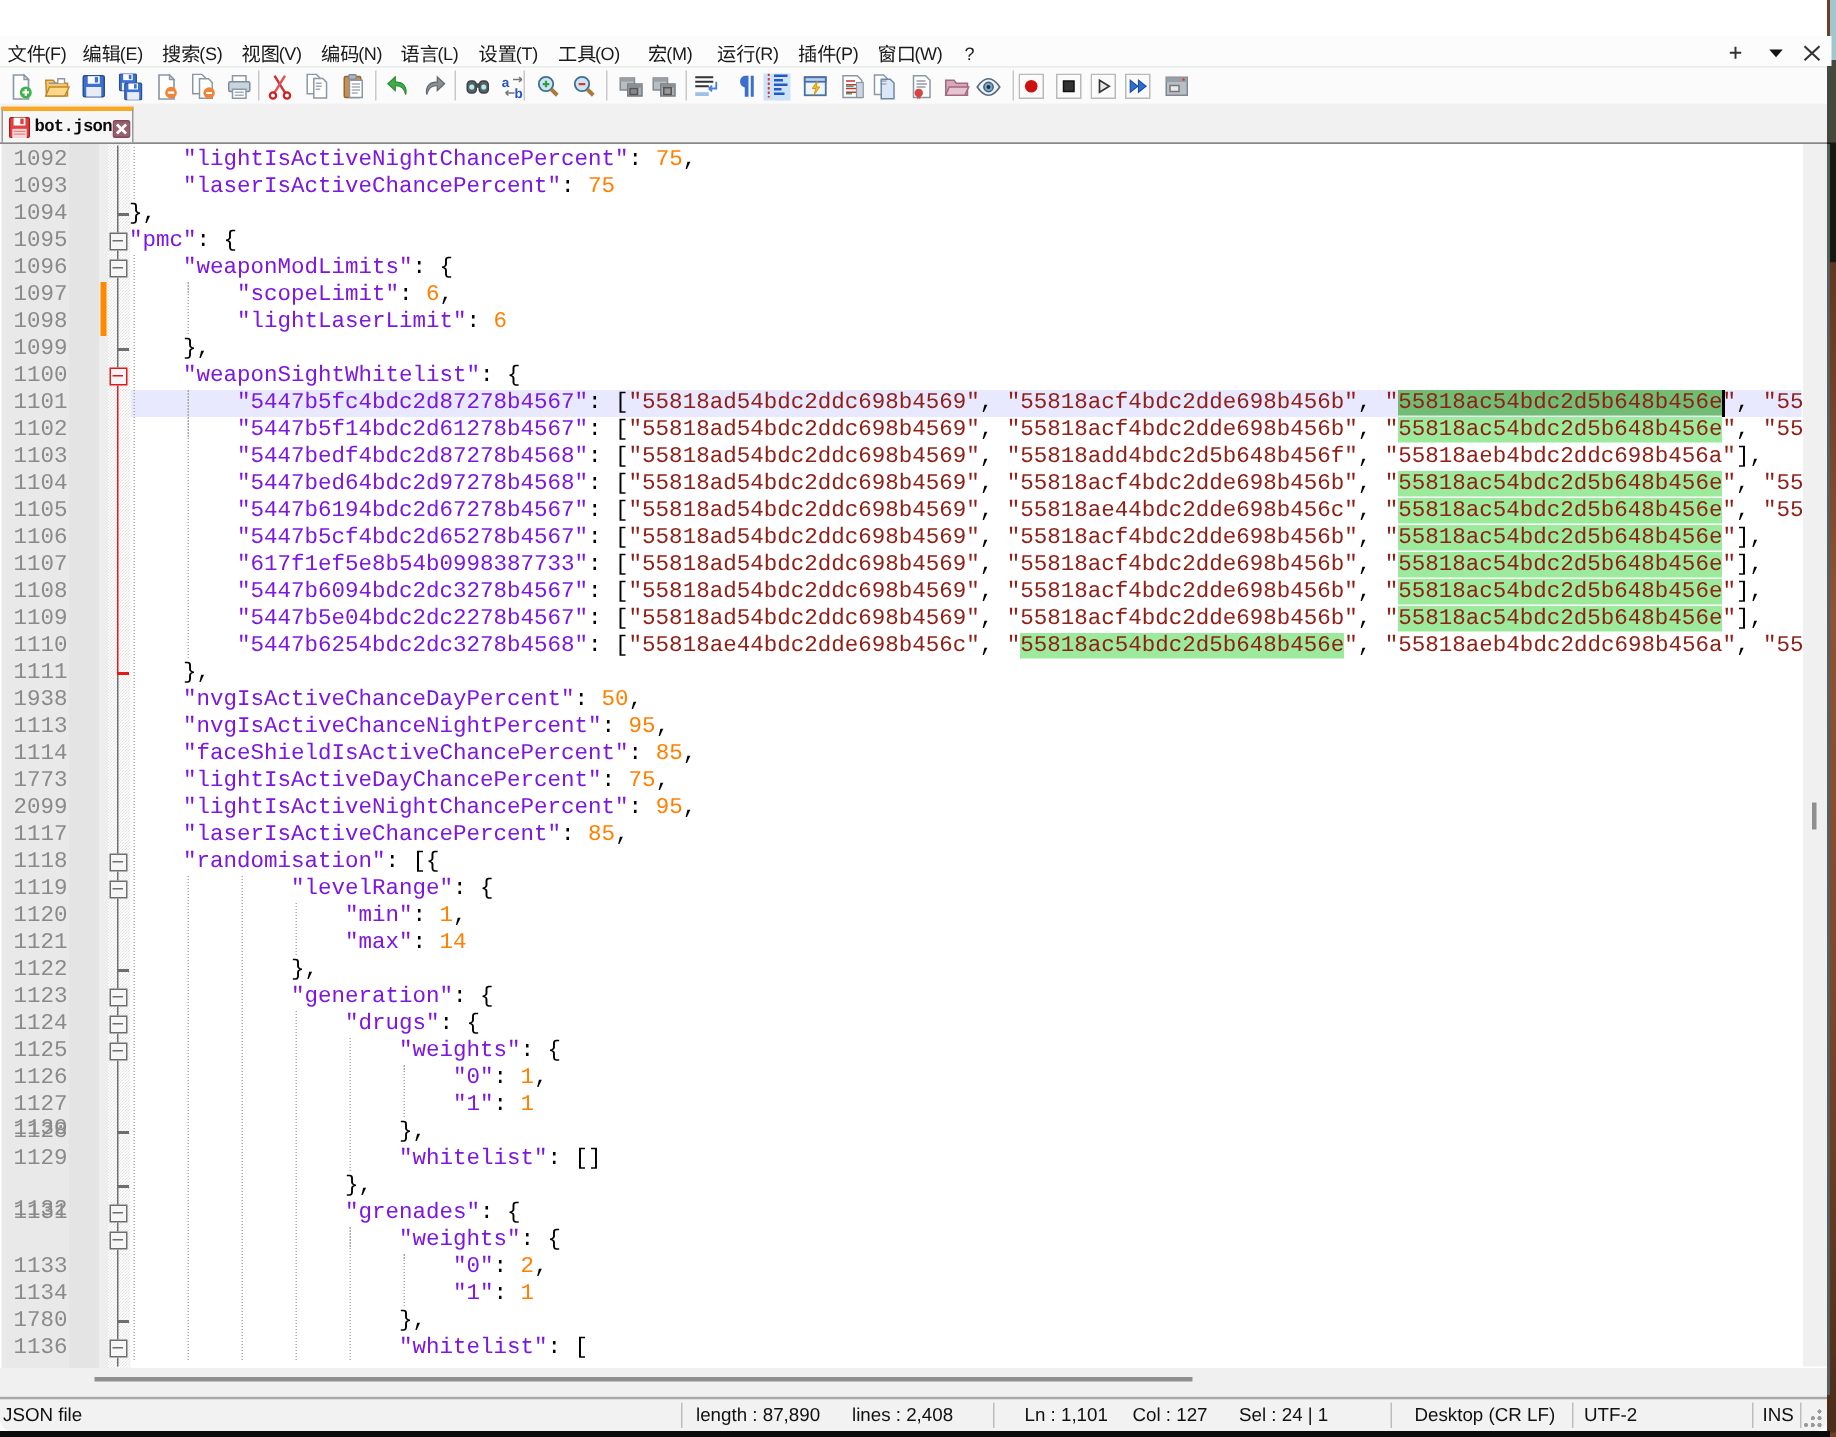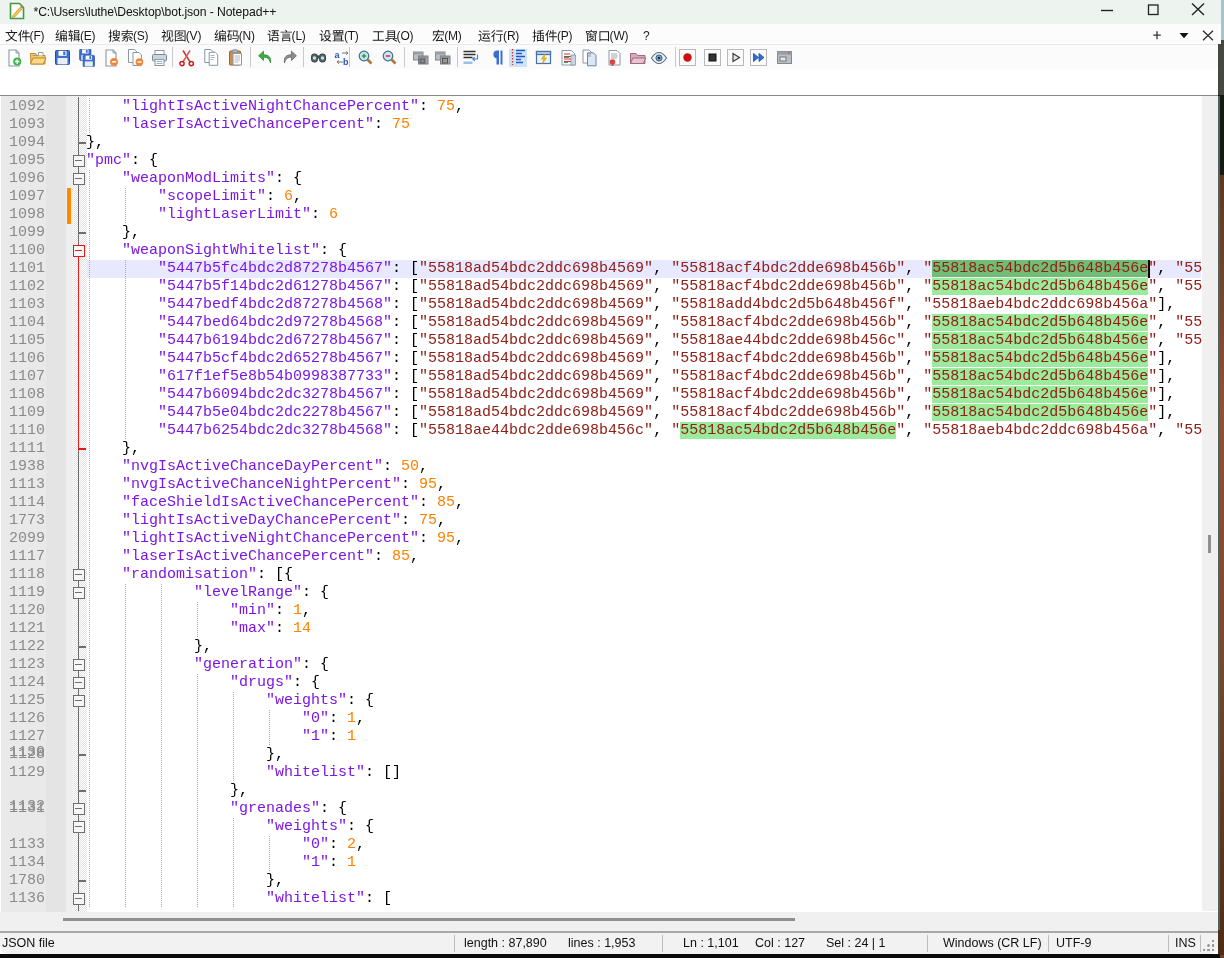--- a/index.html
+++ b/index.html
@@ -57,37 +57,20 @@
 <body>
 <div id="root">
 
 <div style="position:absolute;left:1218px;top:0;width:6px;height:958px;background:#6e3f28"></div>
 <div style="position:absolute;left:1219.5px;top:0;width:4.5px;height:40px;background:#a3c6ca"></div>
 <div style="position:absolute;left:1218px;top:40px;width:6px;height:55px;background:#44483f"></div>
 <div style="position:absolute;left:1218px;top:95px;width:6px;height:80px;background:#16190f"></div>
 <div style="position:absolute;left:1218px;top:175px;width:6px;height:780px;background:linear-gradient(to bottom,#5e3722,#8a5436 30%,#7a4a2e 60%,#4a2c1a)"></div>
 <div style="position:absolute;left:1218px;top:96px;width:1.6px;height:834px;background:#54605e"></div>
 
-<div id="title">
-<svg width="18" height="18" style="position:absolute;left:8px;top:2px" viewBox="0 0 18 18">
- <path d="M2.5 1.5h9l4 4V16.5h-13z" fill="#fff" stroke="#3f9b3f" stroke-width="1.6"></path>
- <path d="M5 13.5L11.8 5.6l2 1.6-6.8 7.6-2.6 0.6z" fill="#f7c948" stroke="#b98a1a" stroke-width="0.7"></path>
- <path d="M12 5l2.3 1.8 1-1.2L13 3.8z" fill="#e06a6a"></path>
-</svg>
-<span class="tt">*C:\Users\luthe\Desktop\bot.json - Notepad++</span>
-<svg class="wbtn" style="left:1095px" width="24" height="22">
-        <path d="M6 10.5h12" stroke="#222" stroke-width="1.4"></path>
-      </svg>
-<svg class="wbtn" style="left:1142px" width="24" height="22">
-        <rect x="6.5" y="5" width="9.5" height="9.5" fill="none" stroke="#222" stroke-width="1.3"></rect>
-      </svg>
-<svg class="wbtn" style="left:1185px" width="26" height="22">
-        <path d="M7 3.5L19 15M19 3.5L7 15" stroke="#222" stroke-width="1.4"></path>
-      </svg>
-</div>
 <div id="menu">
       <div class="mi" style="left:4.5px">
         <svg width="27" height="17" fill="#1a1a1a">
           <path transform="translate(0.0,14.6) scale(0.01280)" d="M725 -630 802 -607Q739 -426 640 -294Q541 -162 403 -72Q265 19 83 78Q79 69 71 55Q63 42 53 29Q44 15 36 7Q215 -45 348 -128Q482 -212 575 -335Q668 -459 725 -630ZM270 -626Q327 -471 424 -345Q521 -219 657 -129Q793 -40 967 4Q959 12 949 24Q939 37 930 50Q922 62 915 73Q736 24 599 -71Q462 -165 363 -300Q265 -435 201 -603ZM50 -664H954V-590H50ZM423 -823 501 -847Q524 -811 547 -768Q569 -724 580 -693L497 -666Q488 -697 467 -742Q446 -786 423 -823Z"></path>
           <path transform="translate(12.8,14.6) scale(0.01280)" d="M604 -828H679V80H604ZM432 -790 504 -775Q490 -706 471 -638Q451 -571 427 -513Q402 -455 373 -409Q366 -415 354 -422Q343 -429 330 -436Q318 -443 309 -447Q338 -488 362 -544Q385 -599 403 -662Q421 -725 432 -790ZM441 -635H909V-562H423ZM317 -341H953V-267H317ZM268 -836 339 -815Q307 -730 266 -648Q224 -565 176 -493Q127 -420 75 -363Q71 -372 64 -386Q56 -400 47 -414Q39 -429 32 -437Q79 -486 123 -550Q166 -614 204 -688Q241 -761 268 -836ZM167 -579 238 -650 239 -649V78H167Z"></path>
         </svg>
         <span class="ml" style="left:25.1px">(F)</span>
       </div>
 <div class="mi" style="left:54.8px">
         <svg width="27" height="17" fill="#1a1a1a">
@@ -363,20 +346,36 @@
         <circle cx="13" cy="4" r="0.8" fill="#e33"></circle>
       </svg>
 <div class="tsep" style="left:172.0px"></div>
 <div class="tsep" style="left:250.0px"></div>
 <div class="tsep" style="left:303.0px"></div>
 <div class="tsep" style="left:349.0px"></div>
 <div class="tsep" style="left:403.8px"></div>
 <div class="tsep" style="left:456.8px"></div>
 <div class="tsep" style="left:674.5px"></div>
     </div>
+<div id="tabbar">
+<div id="tab">
+ <svg width="14" height="14" style="position:absolute;left:4px;top:4px" viewBox="0 0 16 16">
+  <rect x="0.5" y="0.5" width="15" height="15" rx="1" fill="#e34040" stroke="#a02020"></rect>
+  <rect x="3.5" y="0.5" width="9" height="6" fill="#fff"></rect>
+  <rect x="8.6" y="1.2" width="2.6" height="4.2" fill="#e34040"></rect>
+  <rect x="2.5" y="9" width="11" height="7" fill="#f6d7d7"></rect>
+  <path d="M3.5 11h9M3.5 13h9" stroke="#e08888" stroke-width="1"></path>
+ </svg>
+ <span class="tx">bot.json</span>
+ <svg width="12" height="12" style="position:absolute;left:73.2px;top:5.5px" viewBox="0 0 13 13">
+  <rect x="0.5" y="0.5" width="12" height="12" rx="1.5" fill="#9a5f6e" stroke="#7a4a58"></rect>
+  <path d="M3.2 3.2l6.6 6.6M9.8 3.2l-6.6 6.6" stroke="#fff" stroke-width="2"></path>
+ </svg>
+</div>
+</div>
 <div id="edtop"></div>
 <div style="position:absolute;left:0;top:96px;width:1.2px;height:834px;background:#555"></div>
 <div id="editor">
 <div id="caretline"></div>
 <div id="mnum"></div>
       <div id="mbm"></div>
       <div id="mch"></div>
       <div id="mfold"></div>
 <div class="chm" style="top:92px;height:36px"></div>
 <div class="ig" style="left:88.5px;top:2px;height:36px"></div>
@@ -506,26 +505,26 @@
 </div>
 <div id="vscroll">
       <div id="vthumb"></div>
     </div>
 <div id="hscroll">
       <div id="hthumb"></div>
     </div>
 <div id="status">
       <div class="st" style="left:2px">JSON file</div>
 <div class="st" style="left:464px">length : 87,890</div>
-<div class="st" style="left:568px">lines : 1,953</div>
+<div class="st" style="left:568px">lines : 2,408</div>
 <div class="st" style="left:683px">Ln : 1,101</div>
 <div class="st" style="left:755px">Col : 127</div>
 <div class="st" style="left:826px">Sel : 24 | 1</div>
-<div class="st" style="left:943px">Windows (CR LF)</div>
-<div class="st" style="left:1056px">UTF-9</div>
+<div class="st" style="left:943px">Desktop (CR LF)</div>
+<div class="st" style="left:1056px">UTF-2</div>
 <div class="st" style="left:1175px">INS</div>
 <div class="ssep" style="left:454.0px"></div>
 <div class="ssep" style="left:662.0px"></div>
 <div class="ssep" style="left:927.0px"></div>
 <div class="ssep" style="left:1048.0px"></div>
 <div class="ssep" style="left:1168.0px"></div>
 <div class="ssep" style="left:1199.5px"></div>
       <div id="grip"></div>
     </div>
 <div id="blackbar"></div>

